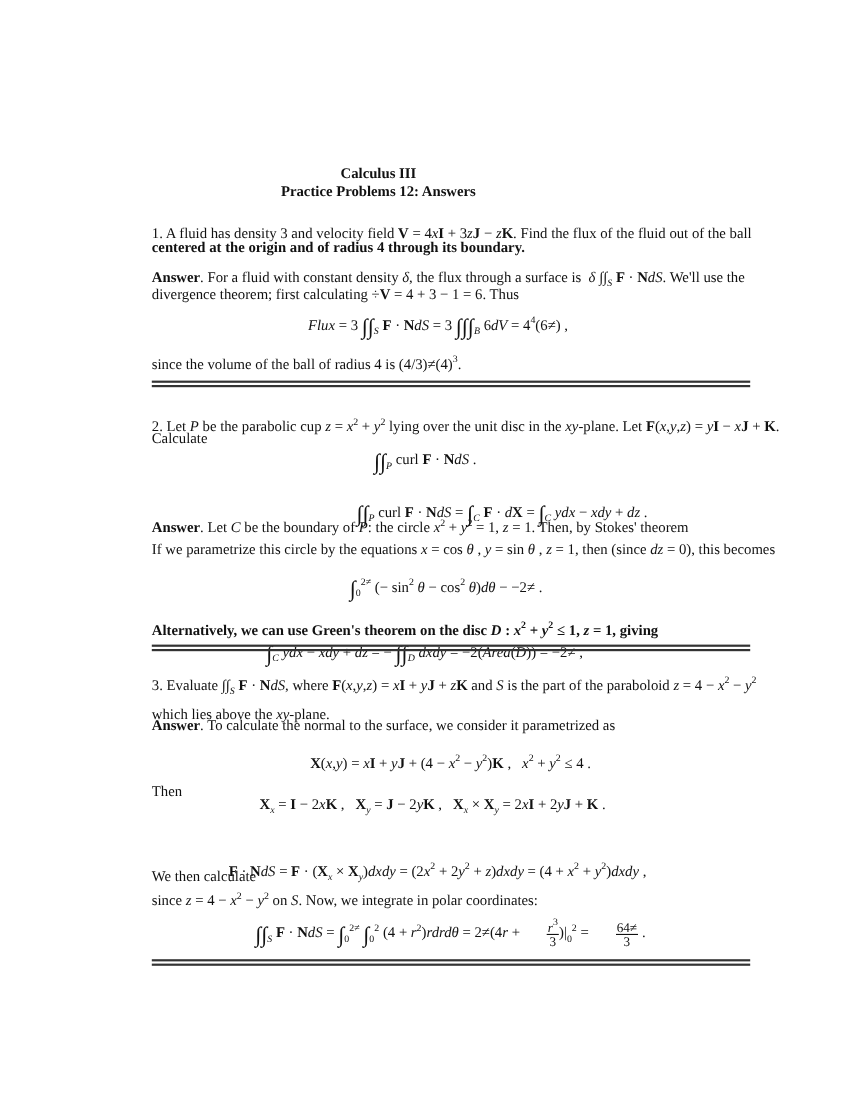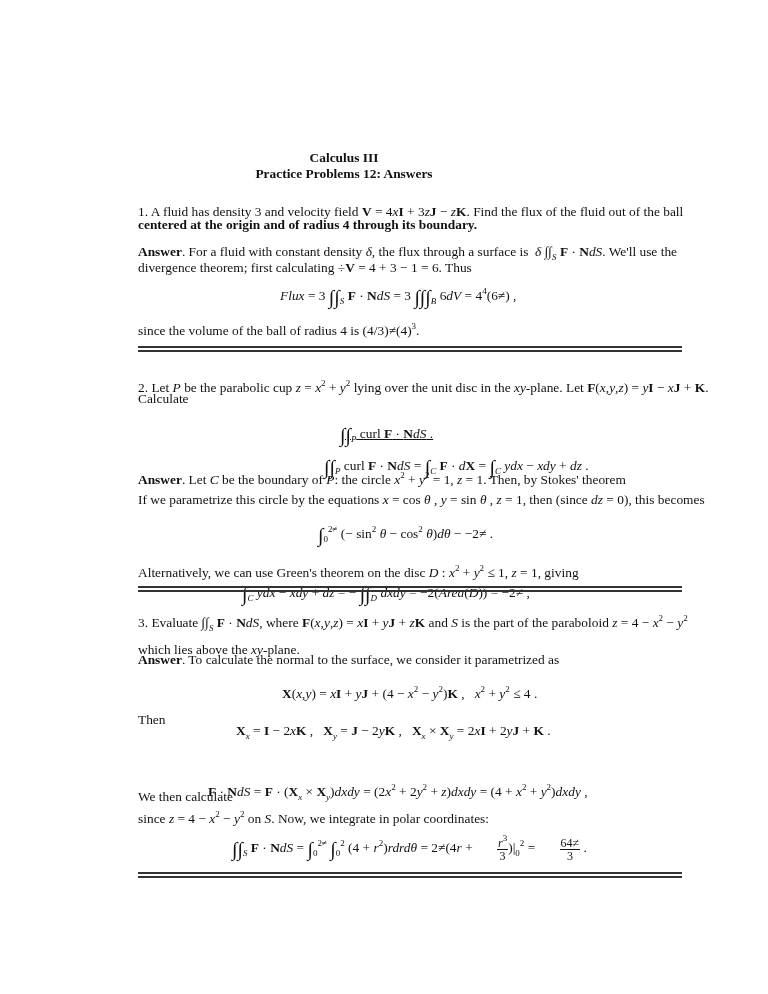--- a/index.html
+++ b/index.html
@@ -34,29 +34,29 @@
 <div class="abs p" style="top:260px;">divergence theorem; first calculating ÷<b>V</b> = 4 + 3 − 1 = 6. Thus</div>
 
 <div class="abs eq" style="top:282px; left:280px;"><i>Flux</i> = 3 <span class="int">∫∫</span><sub><i>S</i></sub> <b>F</b> · <b>N</b><i>dS</i> = 3 <span class="int">∫∫∫</span><sub><i>B</i></sub> 6<i>dV</i> = 4<sup>4</sup>(6≠) ,</div>
 
 <div class="abs p" style="top:318px;">since the volume of the ball of radius 4 is (4/3)≠(4)<sup>3</sup>.</div>
 
 <div class="sep" style="top:346px;"></div>
 
 <div class="abs p" style="top:375px;">2. Let <i>P</i> be the parabolic cup <i>z</i> = <i>x</i><sup>2</sup> + <i>y</i><sup>2</sup> lying over the unit disc in the <i>xy</i>-plane. Let <b>F</b>(<i>x</i>,<i>y</i>,<i>z</i>) = <i>y</i><b>I</b> − <i>x</i><b>J</b> + <b>K</b>.</div>
 <div class="abs p" style="top:391px;">Calculate</div>
-<div class="abs eq" style="top:425px; left:340px;text-decoration:underline;"><span class="int">∫∫</span><sub><i>P</i></sub> curl <b>F</b> · <b>N</b><i>dS</i> .</div>
+<div class="abs eq" style="top:409px; left:340px;"><span class="int">∫∫</span><sub><i>P</i></sub> curl <b>F</b> · <b>N</b><i>dS</i> .</div>
 
 <div class="abs p" style="top:456px;margin-top:11px;"><b>Answer</b>. Let <i>C</i> be the boundary of <i>P</i>: the circle <i>x</i><sup>2</sup> + <i>y</i><sup>2</sup> = 1, <i>z</i> = 1. Then, by Stokes' theorem</div>
 <div class="abs eq" style="top:457px; left:280px;margin-left:44px;"><span class="int">∫∫</span><sub><i>P</i></sub> curl <b>F</b> · <b>N</b><i>dS</i> = <span class="int">∫</span><sub><i>C</i></sub> <b>F</b> · <i>d</i><b>X</b> = <span class="int">∫</span><sub><i>C</i></sub> <i>ydx</i> − <i>xdy</i> + <i>dz</i> .</div>
 
 <div class="abs p" style="top:492px;">If we parametrize this circle by the equations <i>x</i> = cos <i>θ</i> , <i>y</i> = sin <i>θ</i> , <i>z</i> = 1, then (since <i>dz</i> = 0), this becomes</div>
 <div class="abs eq" style="top:520px; left:318px;"><span class="int">∫</span><sub>0</sub><sup>2≠</sup> (− sin<sup>2</sup> <i>θ</i> − cos<sup>2</sup> <i>θ</i>)<i>dθ</i> − −2≠ .</div>
 
-<div class="abs p" style="top:560px;">Alternatively, we can use Green's theorem on the disc <i>D</i> : <i>x</i><sup>2</sup> + <i>y</i><sup>2</sup> ≤ 1, <i>z</i> = 1, giving</div>
+<div class="abs p" style="top:560px;font-weight:bold;">Alternatively, we can use Green's theorem on the disc <i>D</i> : <i>x</i><sup>2</sup> + <i>y</i><sup>2</sup> ≤ 1, <i>z</i> = 1, giving</div>
 <div class="abs eq" style="top:584px; left:242px;"><span class="int">∫</span><sub><i>C</i></sub> <i>ydx</i> − <i>xdy</i> + <i>dz</i> = − <span class="int">∫∫</span><sub><i>D</i></sub> <i>dxdy</i> = −2(<i>Area</i>(<i>D</i>)) = −2≠ ,</div>
 
 <div class="sep" style="top:586px; top:586px;"></div>
 
 <div class="abs p" style="top:610px;">3. Evaluate ∫∫<sub><i>S</i></sub> <b>F</b> · <b>N</b><i>dS</i>, where <b>F</b>(<i>x</i>,<i>y</i>,<i>z</i>) = <i>x</i><b>I</b> + <i>y</i><b>J</b> + <i>z</i><b>K</b> and <i>S</i> is the part of the paraboloid <i>z</i> = 4 − <i>x</i><sup>2</sup> − <i>y</i><sup>2</sup></div>
 <div class="abs p" style="top:642px;">which lies above the <i>xy</i>-plane.</div>
 
 <div class="abs p" style="top:652px;"><b>Answer</b>. To calculate the normal to the surface, we consider it parametrized as</div>
 <div class="abs eq" style="top:680px; left:282px;"><b>X</b>(<i>x</i>,<i>y</i>) = <i>x</i><b>I</b> + <i>y</i><b>J</b> + (4 − <i>x</i><sup>2</sup> − <i>y</i><sup>2</sup>)<b>K</b> , &nbsp;&nbsp;<i>x</i><sup>2</sup> + <i>y</i><sup>2</sup> ≤ 4 .</div>
 

